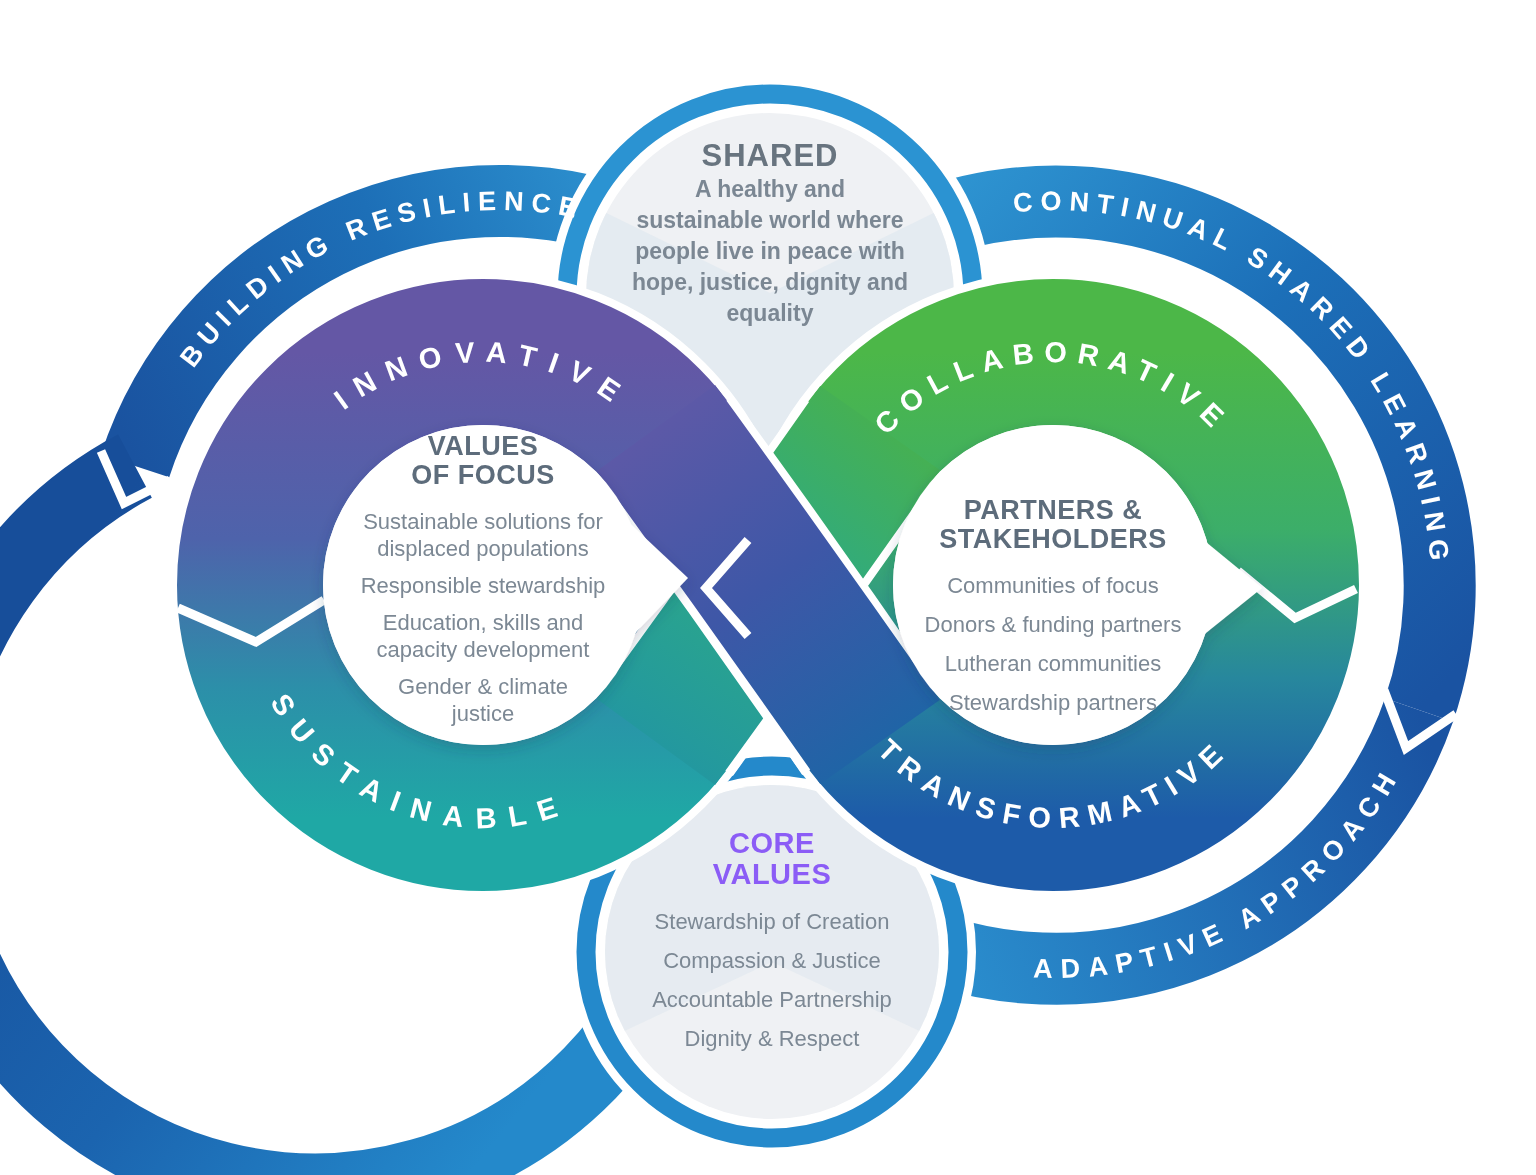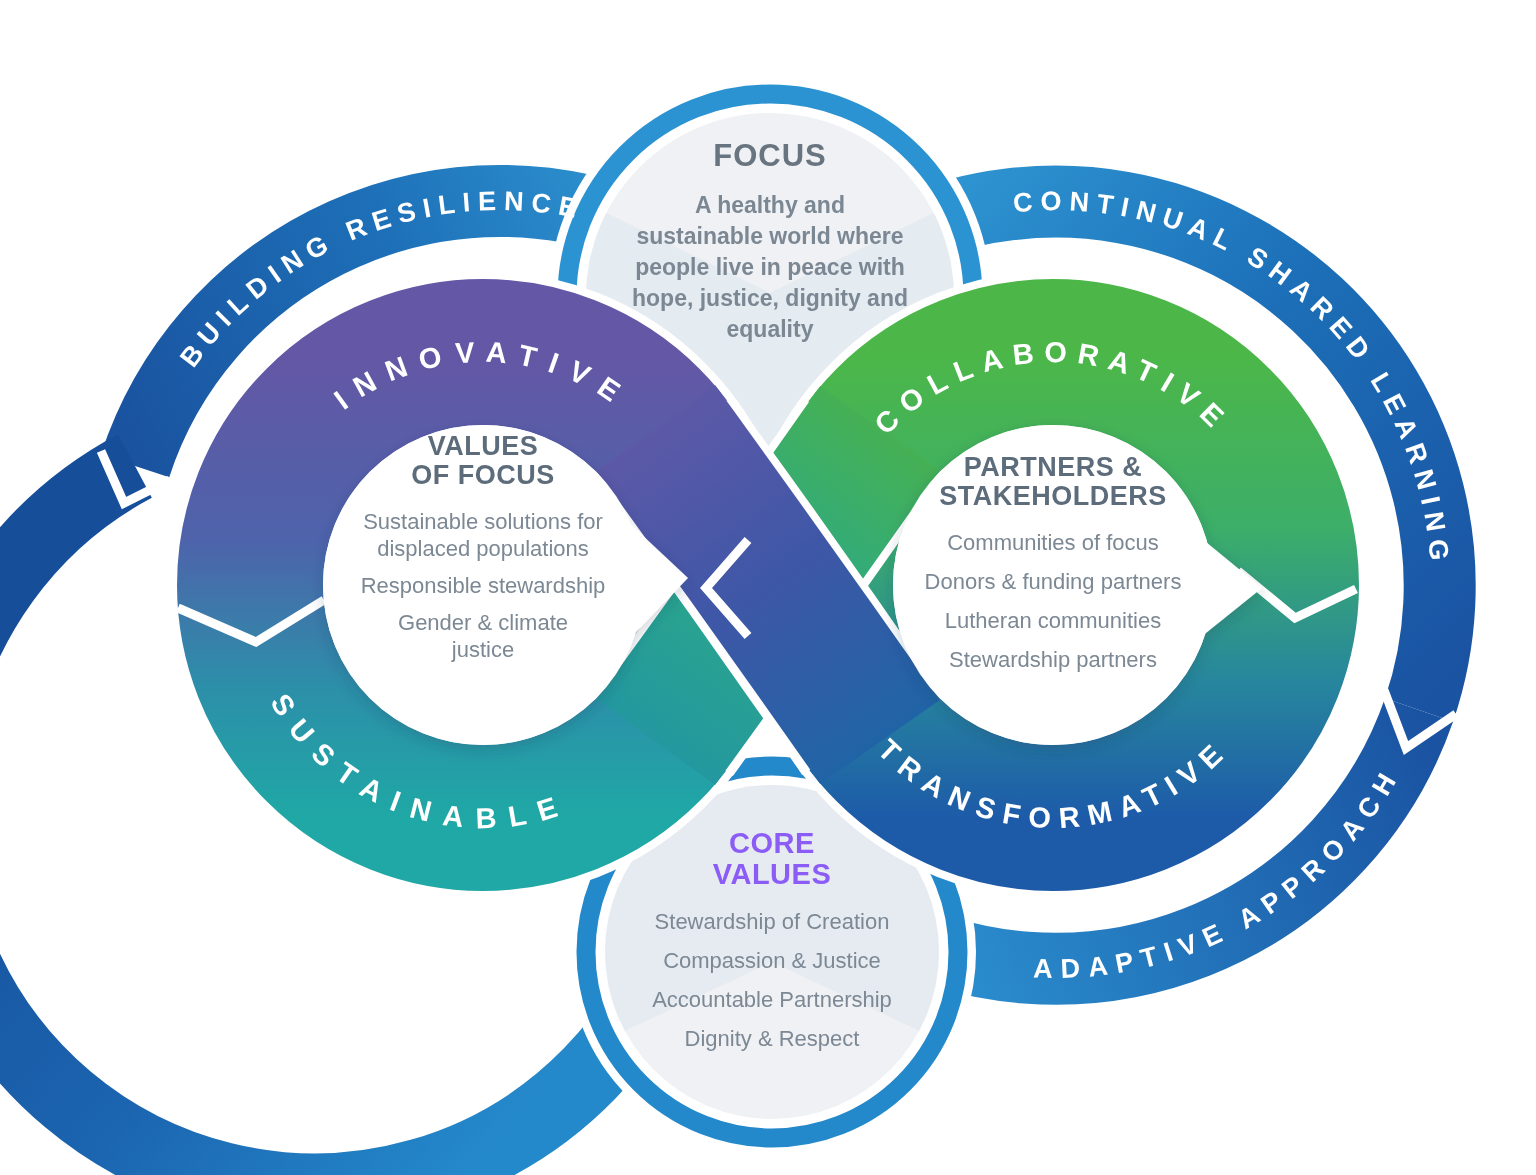--- a/index.html
+++ b/index.html
@@ -17,25 +17,25 @@
   .lsInnov{letter-spacing:14px;}
   .lsSust{letter-spacing:12px;}
   .lsCollab{letter-spacing:11px;}
   .lsTrans{letter-spacing:8px;}
 
   
   .block{position:absolute;text-align:center;}
   .h-title{font-weight:bold;color:#5D6C7B;}
   .vision-block{left:630px;top:138px;width:280px;}
   .vision-block .h-title{font-size:31px;letter-spacing:1px;color:#68747F;}
-  .vision-block .body{margin-top:16px;font-size:23px;font-weight:bold;color:#7B8793;line-height:31px;}
+  .vision-block .body{margin-top:0;font-size:23px;font-weight:bold;color:#7B8793;line-height:31px;}
 
   .areas-block{left:318px;top:432px;width:330px;}
   .areas-block .h-title{font-size:27px;line-height:29px;letter-spacing:.5px;}
-  .partners-block{left:888px;top:453px;width:330px;}
+  .partners-block{left:888px;top:496px;width:330px;}
   .partners-block .h-title{font-size:27px;line-height:29px;letter-spacing:.5px;}
 
   .items{margin-top:18px;}
   .item{font-size:22px;color:#7C8894;line-height:27px;margin:0 auto;}
   .item + .item{margin-top:10px;}
   .areas-block .item{max-width:268px;}
   .areas-block .item.narrow{max-width:190px;}
   .partners-block .item{max-width:320px;margin-top:0;}
   .partners-block .item + .item{margin-top:12px;}
 
@@ -190,32 +190,33 @@
     <circle cx="483" cy="585" r="160" fill="#ffffff"></circle>
     <path d="M 592 488 L 688 578 L 592 678 Z" fill="#ffffff"></path>
   </g>
   <g filter="url(#softShadow)">
     <circle cx="1053" cy="585" r="160" fill="#ffffff"></circle>
     <path d="M 1145 492 L 1262 588 L 1145 682 Z" fill="#ffffff"></path>
   </g>
 </svg>
 
   <div class="block vision-block">
-    <div class="h-title">FOCUS</div>
+    <div class="h-title">SHARED</div>
     <div class="body">A healthy and sustainable world where people live in peace with hope, justice, dignity and equality</div>
   </div>
 
   <div class="block areas-block">
     <div class="h-title">
       <div>VALUES</div>
       <div>OF FOCUS</div>
     </div>
     <div class="items">
       <div class="item">Sustainable solutions for displaced populations</div>
       <div class="item">Responsible stewardship</div>
+      <div class="item">Education, skills and capacity development</div>
       <div class="item narrow">Gender &amp; climate justice</div>
     </div>
   </div>
 
   <div class="block partners-block">
     <div class="h-title">
       <div>PARTNERS &amp;</div>
       <div>STAKEHOLDERS</div>
     </div>
     <div class="items">

